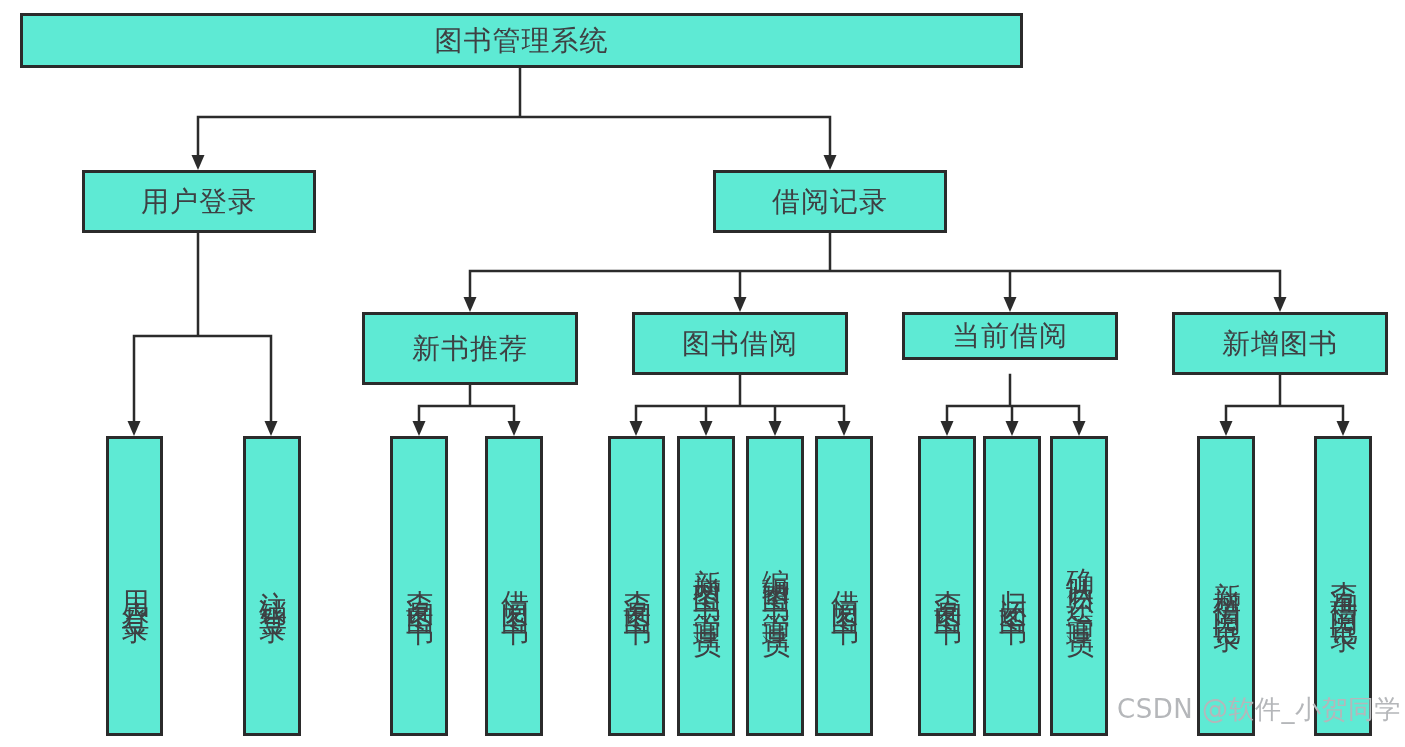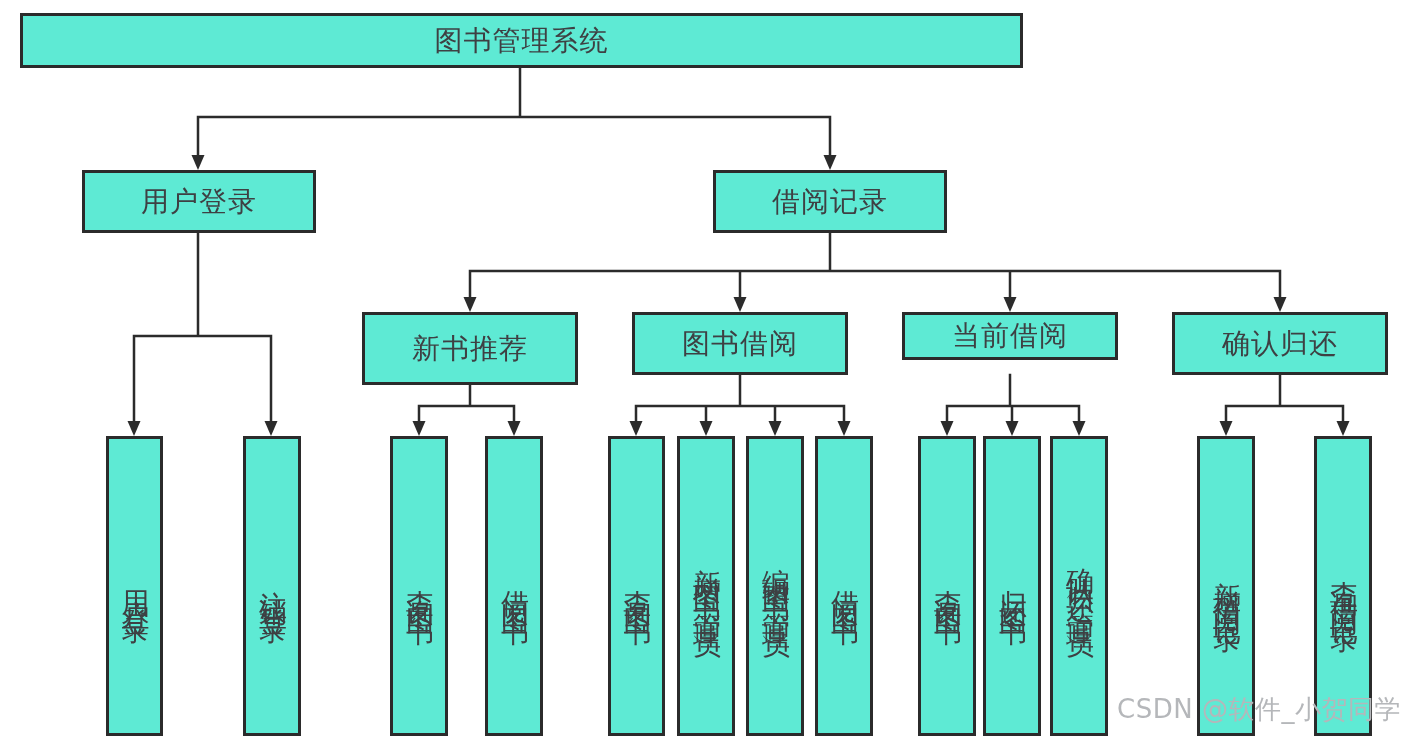--- a/index.html
+++ b/index.html
@@ -79,21 +79,21 @@
   <div class="box hbox" style="left:362px;top:312px;width:216px;height:73px">
     <span>新书推荐</span>
   </div>
   <div class="box hbox" style="left:632px;top:312px;width:216px;height:63px">
     <span>图书借阅</span>
   </div>
   <div class="box hbox" style="left:902px;top:312px;width:216px;height:48px">
     <span>当前借阅</span>
   </div>
   <div class="box hbox" style="left:1172px;top:312px;width:216px;height:63px">
-    <span>确认归还</span>
+    <span>新增图书</span>
   </div>
 
   <div class="box vbox" style="left:106px;top:436px;width:57px;height:300px">
     <span class="vtext">用户登录</span>
   </div>
   <div class="box vbox" style="left:243px;top:436px;width:58px;height:300px">
     <span class="vtext">注销登录</span>
   </div>
 
   <div class="box vbox" style="left:390px;top:436px;width:58px;height:300px">

